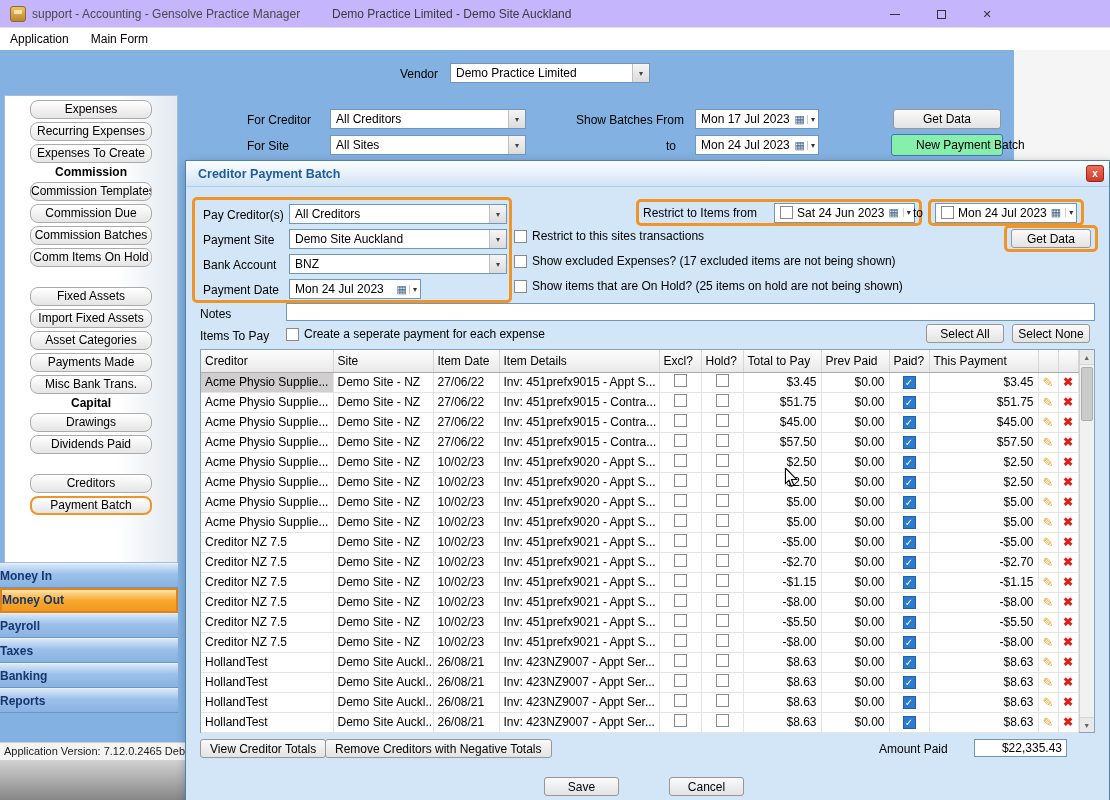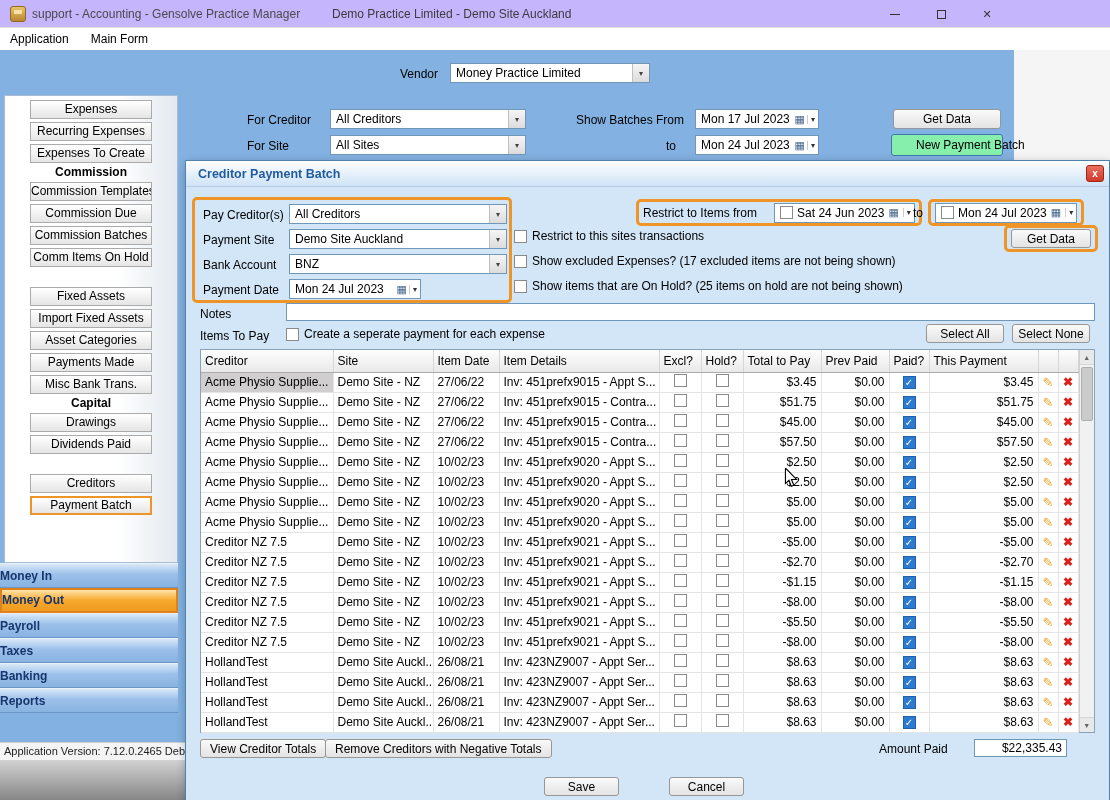--- a/index.html
+++ b/index.html
@@ -30,21 +30,21 @@
   .datebox{display:inline-flex;align-items:center;background:#fff;border:1px solid #7096b8;height:20px;padding:0 3px 0 5px;gap:4px;white-space:nowrap;}
   .pos-abs{position:absolute;}
   .dicons{margin-left:auto;display:flex;align-items:center;gap:2px;}
   .cal{color:#48698e;font-size:11px;line-height:11px;}
   .dda{font-size:8px;color:#333;border-left:1px solid #ccc;padding-left:3px;cursor:pointer;}
   .btn{background:linear-gradient(#fafafa,#e3e3e3);border:1px solid #979797;border-radius:3px;font-size:12px;height:20px;padding:0 9px;font-family:"Liberation Sans",sans-serif;cursor:pointer;white-space:nowrap;}
   .blue-body .btn{position:absolute;}
   .btn.blue-border{border:1px solid #3f77ad;background:#86efac;padding-left:24px;}
   
   .sidebar{position:absolute;left:4px;top:45px;width:174px;height:468px;background:linear-gradient(90deg,#ffffff 65%,#e3e9ef);border:1px solid #a7bed4;}
-  .sb-btn{display:block;width:122px;height:19px;margin:3px auto;background:linear-gradient(#ffffff,#e5e5e5);border:1px solid #ababab;border-radius:0;text-align:center;line-height:17px;cursor:pointer;white-space:nowrap;overflow:hidden;}
+  .sb-btn{display:block;width:122px;height:19px;margin:3px auto;background:linear-gradient(#ffffff,#e5e5e5);border:1px solid #ababab;border-radius:8px;text-align:center;line-height:17px;cursor:pointer;white-space:nowrap;overflow:hidden;}
   .sb-btn.hl{border:2px solid #ef9426;line-height:15px;}
   .sb-header{font-weight:bold;text-align:center;margin:2px 0;height:13px;line-height:13px;}
   .sb-gap{height:14px;}
   .sections{position:absolute;left:0;top:513px;width:178px;}
   .sb-section{height:25px;line-height:24px;font-weight:bold;color:#17366e;background:linear-gradient(#d9e8f8,#9cc0ea 45%,#88b3e1);border-top:1px solid #e9f1fa;border-bottom:1px solid #6d96c6;cursor:pointer;}
   .sb-section.active{background:linear-gradient(#ffe3a9,#f7a92d 50%,#ef991f);border:2px solid #e0821a;line-height:21px;}
   .statusbar{position:absolute;left:0;top:742px;width:1014px;height:18px;background:#f4f4f4;border-top:1px solid #cfcfcf;font-size:11px;line-height:17px;padding-left:4px;color:#222;white-space:nowrap;overflow:hidden;}
   
   .dlg{position:absolute;left:185px;top:160px;width:925px;height:645px;background:#d2e6f7;border:1px solid #4f81ad;box-shadow:2px 4px 10px rgba(0,0,0,.35);z-index:10;}
   .dlg-title{position:absolute;left:0;top:0;width:100%;height:26px;background:linear-gradient(#fdfefe,#cfe3f6);border-bottom:1px solid #b3cde6;display:flex;align-items:center;padding-left:12px;color:#1f5b9e;font-weight:bold;font-size:12.5px;}
@@ -101,21 +101,21 @@
     </div>
     <div class="menubar">
       <span class="menu-item">Application</span>
       <span class="menu-item">Main Form</span>
     </div>
 
     <div class="blue-body">
 
       <span class="lbl" style="left:400px;top:17px">Vendor</span>
       <div class="dd" style="left:450px;top:13px;width:200px">
-        <span class="dd-val">Money Practice Limited</span>
+        <span class="dd-val">Demo Practice Limited</span>
         <span class="dd-btn">▾</span>
       </div>
 
       <span class="lbl" style="left:247px;top:63px">For Creditor</span>
       <div class="dd" style="left:330px;top:59px;width:196px">
         <span class="dd-val">All Creditors</span>
         <span class="dd-btn">▾</span>
       </div>
       <span class="lbl" style="left:247px;top:89px">For Site</span>
       <div class="dd" style="left:330px;top:85px;width:196px">

